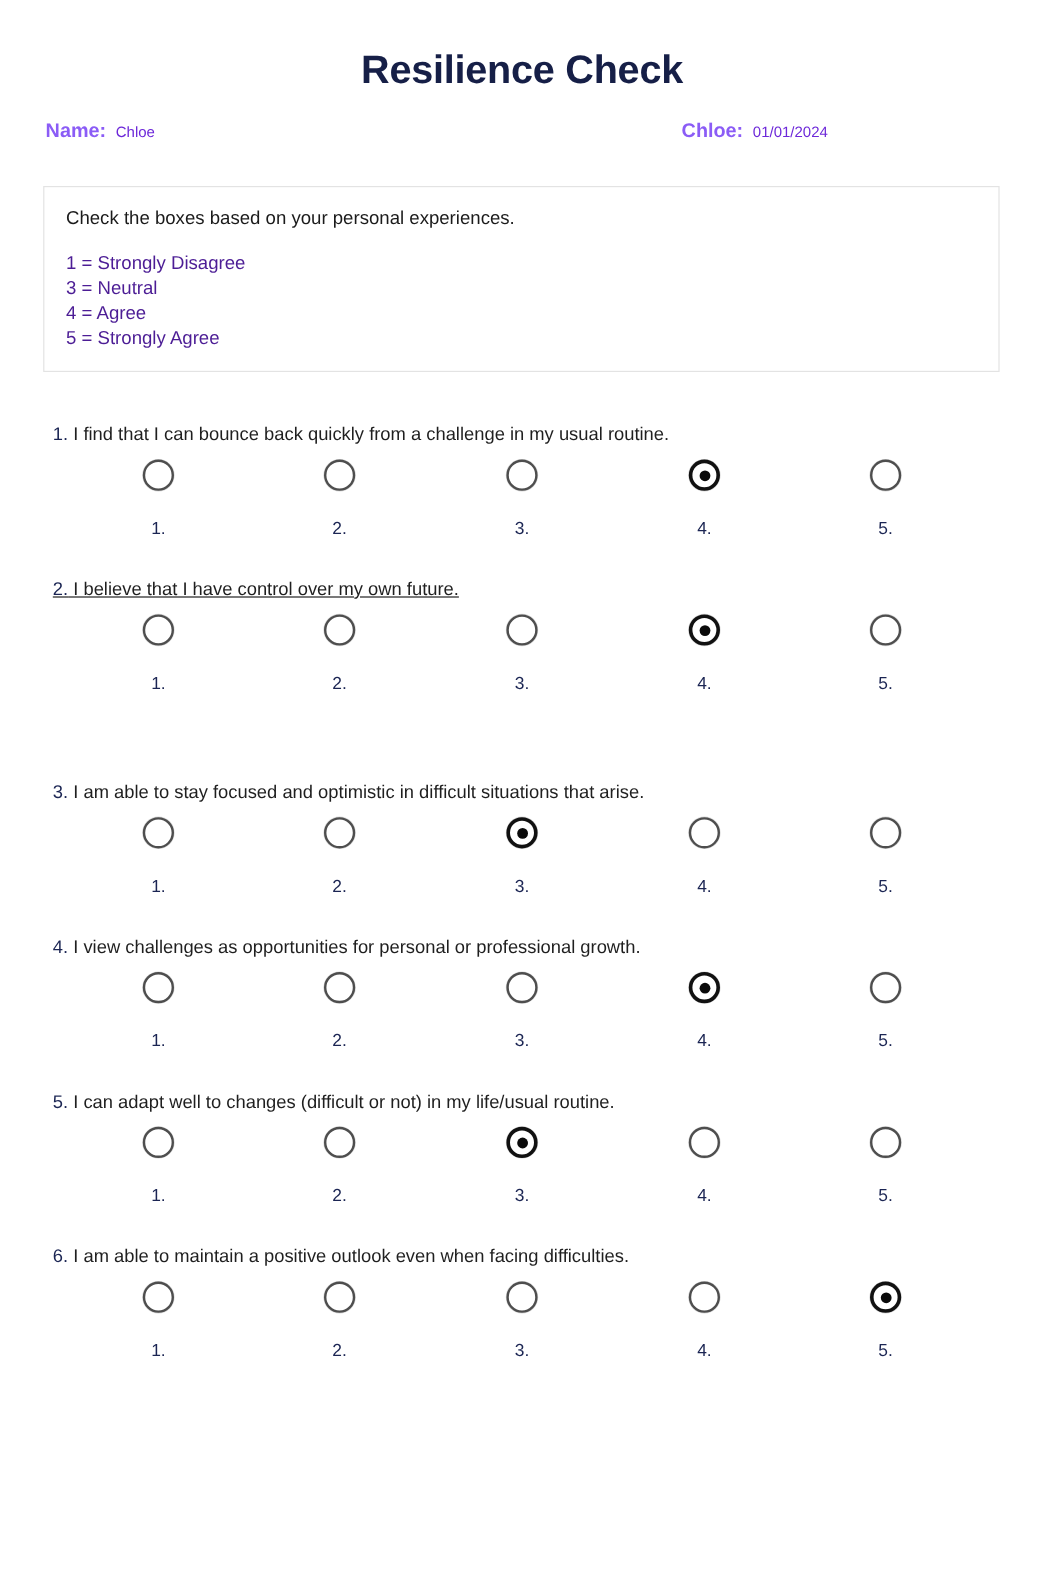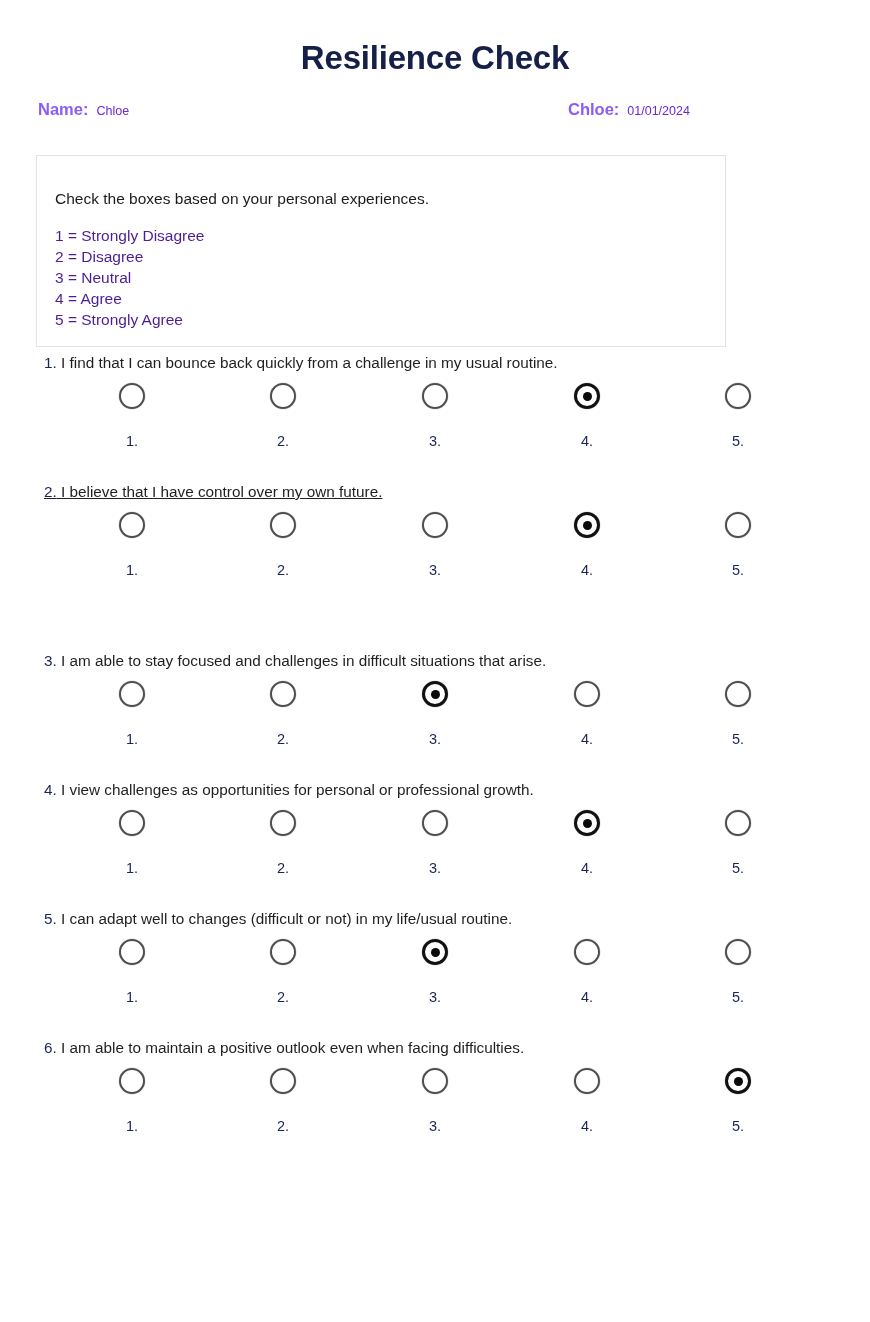--- a/index.html
+++ b/index.html
@@ -68,25 +68,25 @@
     color: #6d28d9;
     margin-left: 8px;
     white-space: nowrap;
   }
 
   
   .instructions {
     position: absolute;
     left: 36px;
     top: 155px;
-    width: 690px;
+    width: 797px;
     box-sizing: border-box;
     border: 1px solid #e3e3e3;
     background: #ffffff;
-    padding: 33px 18px 16px 18px;
+    padding: 17px 18px 16px 18px;
   }
   .instructions-lead {
     font-size: 15.5px;
     color: #1b1b1b;
     line-height: 20px;
     margin: 0 0 16px 0;
   }
   .scale-list {
     margin: 0;
     padding: 0;
@@ -185,21 +185,20 @@
     <div class="meta-date">
       <span class="meta-label">Chloe:</span>
       <span class="meta-value">01/01/2024</span>
     </div>
   </div>
 
   <div class="instructions">
     <p class="instructions-lead">Check the boxes based on your personal experiences.</p>
     <ul class="scale-list">
       <li>1 = Strongly Disagree</li>
-      <li>2 = Disagree</li>
       <li>3 = Neutral</li>
       <li>4 = Agree</li>
       <li>5 = Strongly Agree</li>
     </ul>
   </div>
 
   <div class="questions" id="questions-container">
       <div class="question-block">
         <p class="question-text"><span class="qnum">1.</span><span> I find that I can bounce back quickly from a challenge in my usual routine.</span></p>
         <div class="options-row">
@@ -244,21 +243,21 @@
             <div class="radio checked"></div>
             <div class="option-label">4.</div>
           </div>
           <div class="option" style="left: 708px;">
             <div class="radio"></div>
             <div class="option-label">5.</div>
           </div>
         </div>
       </div>
       <div class="question-block">
-        <p class="question-text"><span class="qnum">3.</span><span> I am able to stay focused and challenges in difficult situations that arise.</span></p>
+        <p class="question-text"><span class="qnum">3.</span><span> I am able to stay focused and optimistic in difficult situations that arise.</span></p>
         <div class="options-row">
           <div class="option" style="left: 102px;">
             <div class="radio"></div>
             <div class="option-label">1.</div>
           </div>
           <div class="option" style="left: 253px;">
             <div class="radio"></div>
             <div class="option-label">2.</div>
           </div>
           <div class="option" style="left: 405px;">

